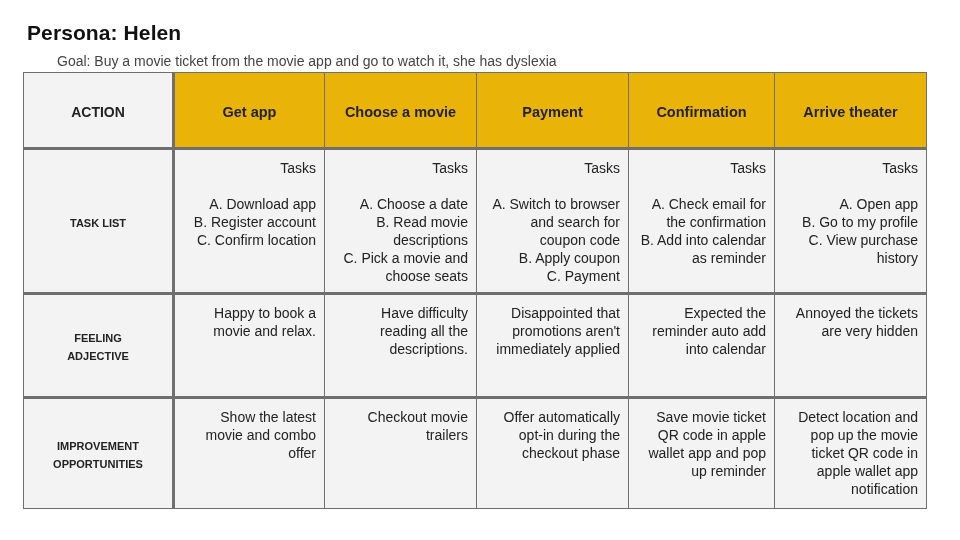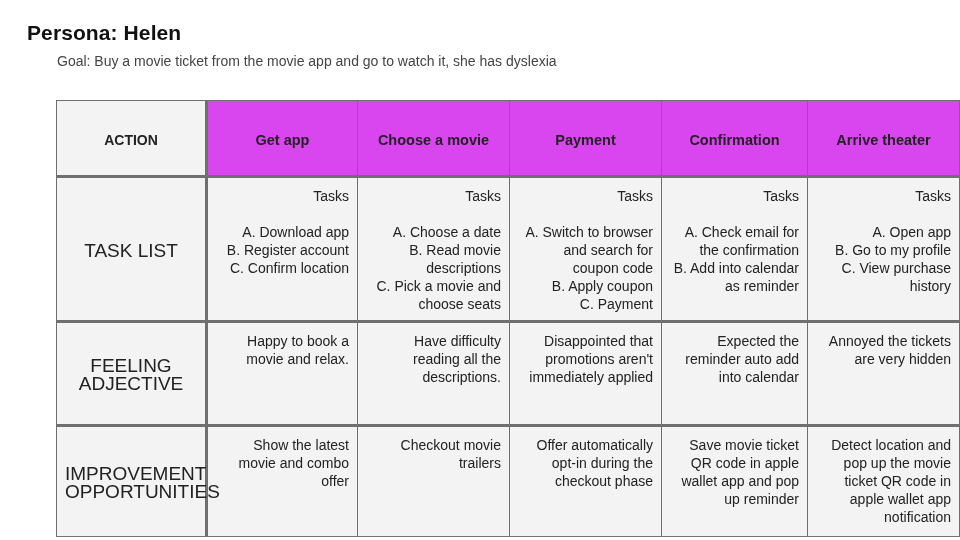--- a/index.html
+++ b/index.html
@@ -1,22 +1,22 @@
 <!DOCTYPE html>
 <html><head>
 <meta charset="utf-8">
 <style>
   html, body { margin: 0; padding: 0; background: #ffffff; }
   body { width: 960px; height: 540px; position: relative; overflow: hidden; font-family: "Liberation Sans", "DejaVu Sans", sans-serif; color: #1f1f1f; }
   .title { position: absolute; left: 27px; top: 21px; font-size: 21px; font-weight: bold; color: #111; letter-spacing: 0.1px; text-align: center; }
   .goal { position: absolute; left: 27px; top: 53px; font-size: 14px; color: #444; margin-left: 30px; }
-  table.journey { position: absolute; left: 23px; top: 100px; border-collapse: collapse; table-layout: fixed; width: 903px; margin-left: 33px; }
+  table.journey { position: absolute; left: 23px; top: 72px; border-collapse: collapse; table-layout: fixed; width: 903px; }
   table.journey td, table.journey th { border: 1px solid #6f6f6f; background: #f3f3f3; font-size: 14px; line-height: 18px; color: #222; vertical-align: top; padding: 9px 8px 6px 8px; text-align: right; font-weight: normal; }
-  table.journey th.head { background: #d946ef; font-weight: bold; text-align: center; vertical-align: middle; font-size: 14.5px; }
-  table.journey th.rowhead { font-weight: normal; text-align: center; vertical-align: middle; font-size: 19px; line-height: 18px; }
+  table.journey th.head { background: #eab308; font-weight: bold; text-align: center; vertical-align: middle; font-size: 14.5px; }
+  table.journey th.rowhead { font-weight: bold; text-align: center; vertical-align: middle; font-size: 11px; line-height: 18px; }
   table.journey th.corner { font-weight: bold; text-align: center; vertical-align: middle; }
   table.journey .thick-right { border-right: 3px solid #6f6f6f; }
   table.journey tr.thick-bottom > * { border-bottom: 3px solid #6f6f6f; }
   tr.r0 { height: 76px; } tr.r1 { height: 145px; } tr.r2 { height: 104px; } tr.r3 { height: 111px; }
   .line { display: block; white-space: normal; }
   .gap { display: block; height: 18px; }
 </style>
 </head>
 <body>
 

